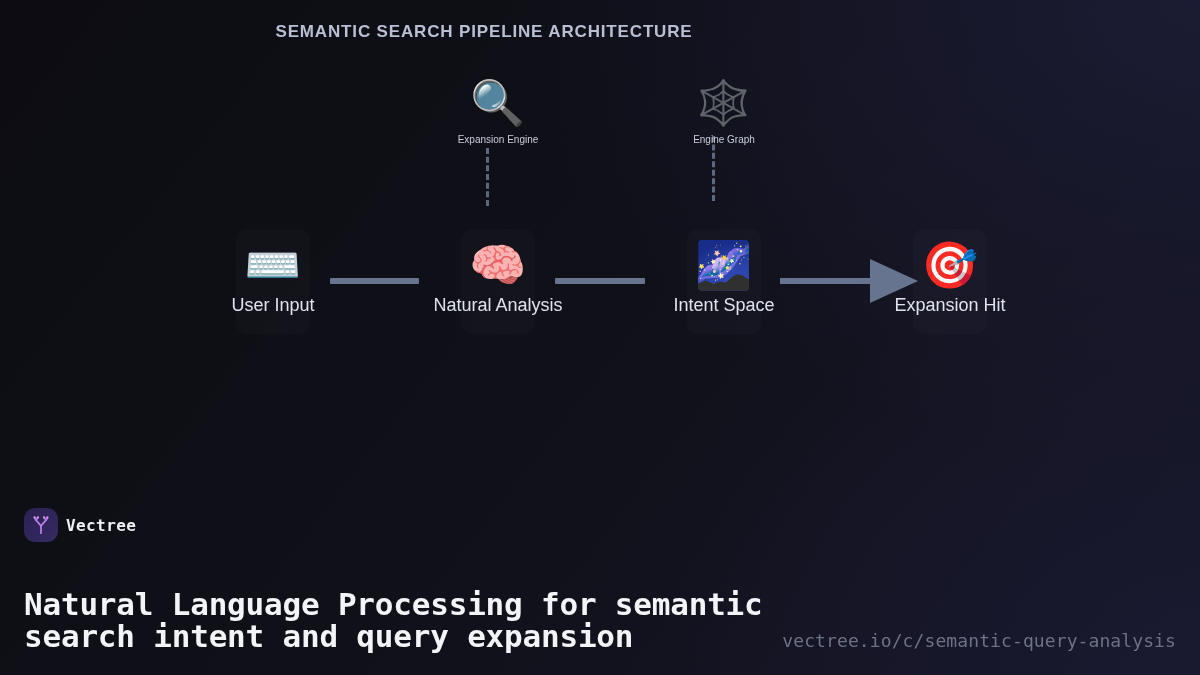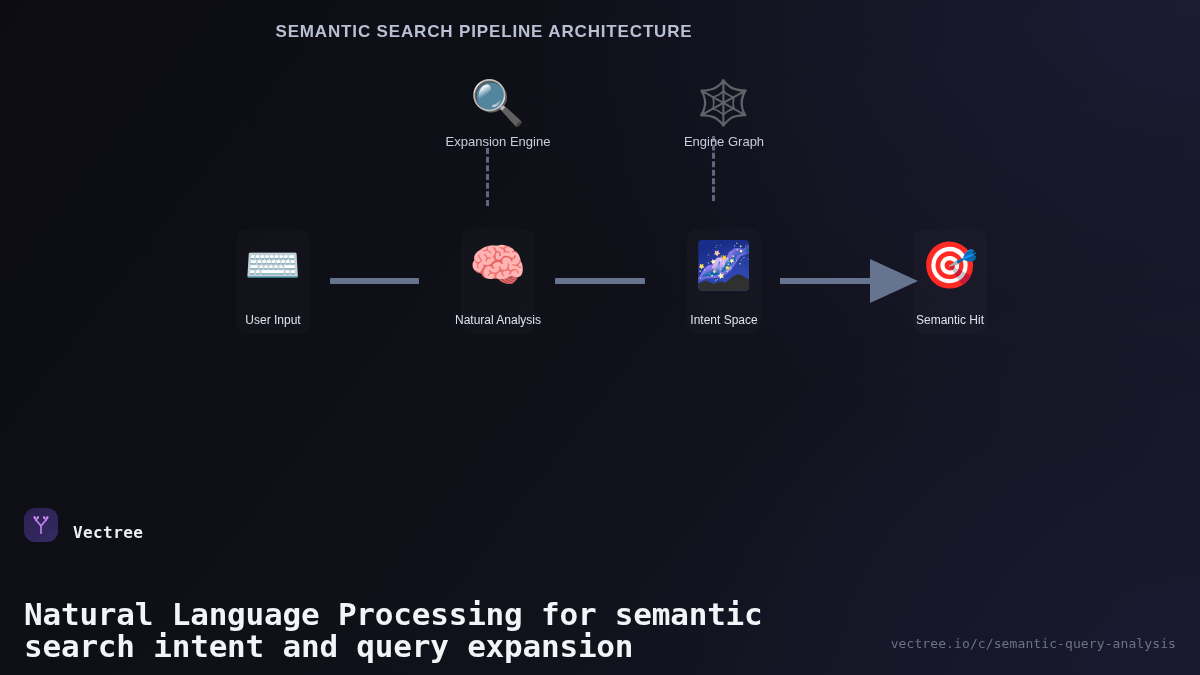--- a/index.html
+++ b/index.html
@@ -43,27 +43,27 @@
     background:rgba(255,255,255,0.018);
   }
   .node .glyph {
     position:relative;
     font-size:46px; line-height:52px;
     height:52px;
     font-family:"DejaVu Sans", sans-serif;
   }
   .node .label {
     position:relative;
-    margin-top:22px;
-    font-size:12px;
+    margin-top:4px;
+    font-size:18px;
     color:#dfe3ec;
     white-space:nowrap;
   }
   .node.secondary .glyph { font-size:44px; line-height:50px; height:50px; }
-  .node.secondary .label { font-size:13px; color:#c9cddb; margin-top:6px; }
+  .node.secondary .label { font-size:10px; color:#c9cddb; margin-top:6px; }
 
   
   .conn {
     position:absolute;
     height:6px;
     background:#66748f;
     border-radius:1px;
   }
   .conn-arrow-line {
     position:absolute;
@@ -80,48 +80,48 @@
   .dashed {
     position:absolute;
     width:0;
     border-left:3px dashed #5d6880;
   }
 
   
   #footer { position:absolute; left:0; bottom:0; width:1200px; }
   #brand {
     position:absolute; left:24px; bottom:133px;
-    display:flex; align-items:flex-end; gap:15px;
+    display:flex; align-items:center; gap:8px;
   }
   #brand-logo {
     width:34px; height:34px;
     border-radius:11px;
     background:linear-gradient(145deg,#2b2150 0%,#352a63 100%);
     display:flex; align-items:center; justify-content:center;
   }
   #brand-name {
     font-family:"DejaVu Sans Mono","Liberation Mono",monospace;
     font-size:16px; font-weight:bold;
     color:#eef0f6;
     letter-spacing:0.4px;
   }
   #headline {
-    position:absolute; left:24px; bottom:13px;
+    position:absolute; left:24px; bottom:23px;
     width:760px;
     font-family:"DejaVu Sans Mono","Liberation Mono",monospace;
     font-size:31px;
     font-weight:bold;
     line-height:32px;
     color:#f2f4f8;
     letter-spacing:-0.2px;
   }
   #url {
     position:absolute; right:24px; bottom:24px;
     font-family:"DejaVu Sans Mono","Liberation Mono",monospace;
-    font-size:13px;
+    font-size:18px;
     color:#6d7285;
     letter-spacing:0.1px;
   }
 </style>
 </head>
 <body>
 
 <div id="bg-gradient"></div>
 
 <div id="title">SEMANTIC SEARCH PIPELINE ARCHITECTURE</div>
@@ -160,21 +160,21 @@
 
   <div class="node" style="left:724px; top:239px;">
     <div class="card"></div>
     <div class="glyph">🌌</div>
     <div class="label">Intent Space</div>
   </div>
 
   <div class="node" style="left:950px; top:239px;">
     <div class="card"></div>
     <div class="glyph">🎯</div>
-    <div class="label">Semantic Hit</div>
+    <div class="label">Expansion Hit</div>
   </div>
 
 </div>
 
 <div id="footer">
 
   <div id="brand">
     <div id="brand-logo">
       <svg width="22" height="22" viewBox="0 0 24 24" aria-hidden="true">
         <g stroke="#c07df0" stroke-width="1.9" fill="none" stroke-linecap="round">

